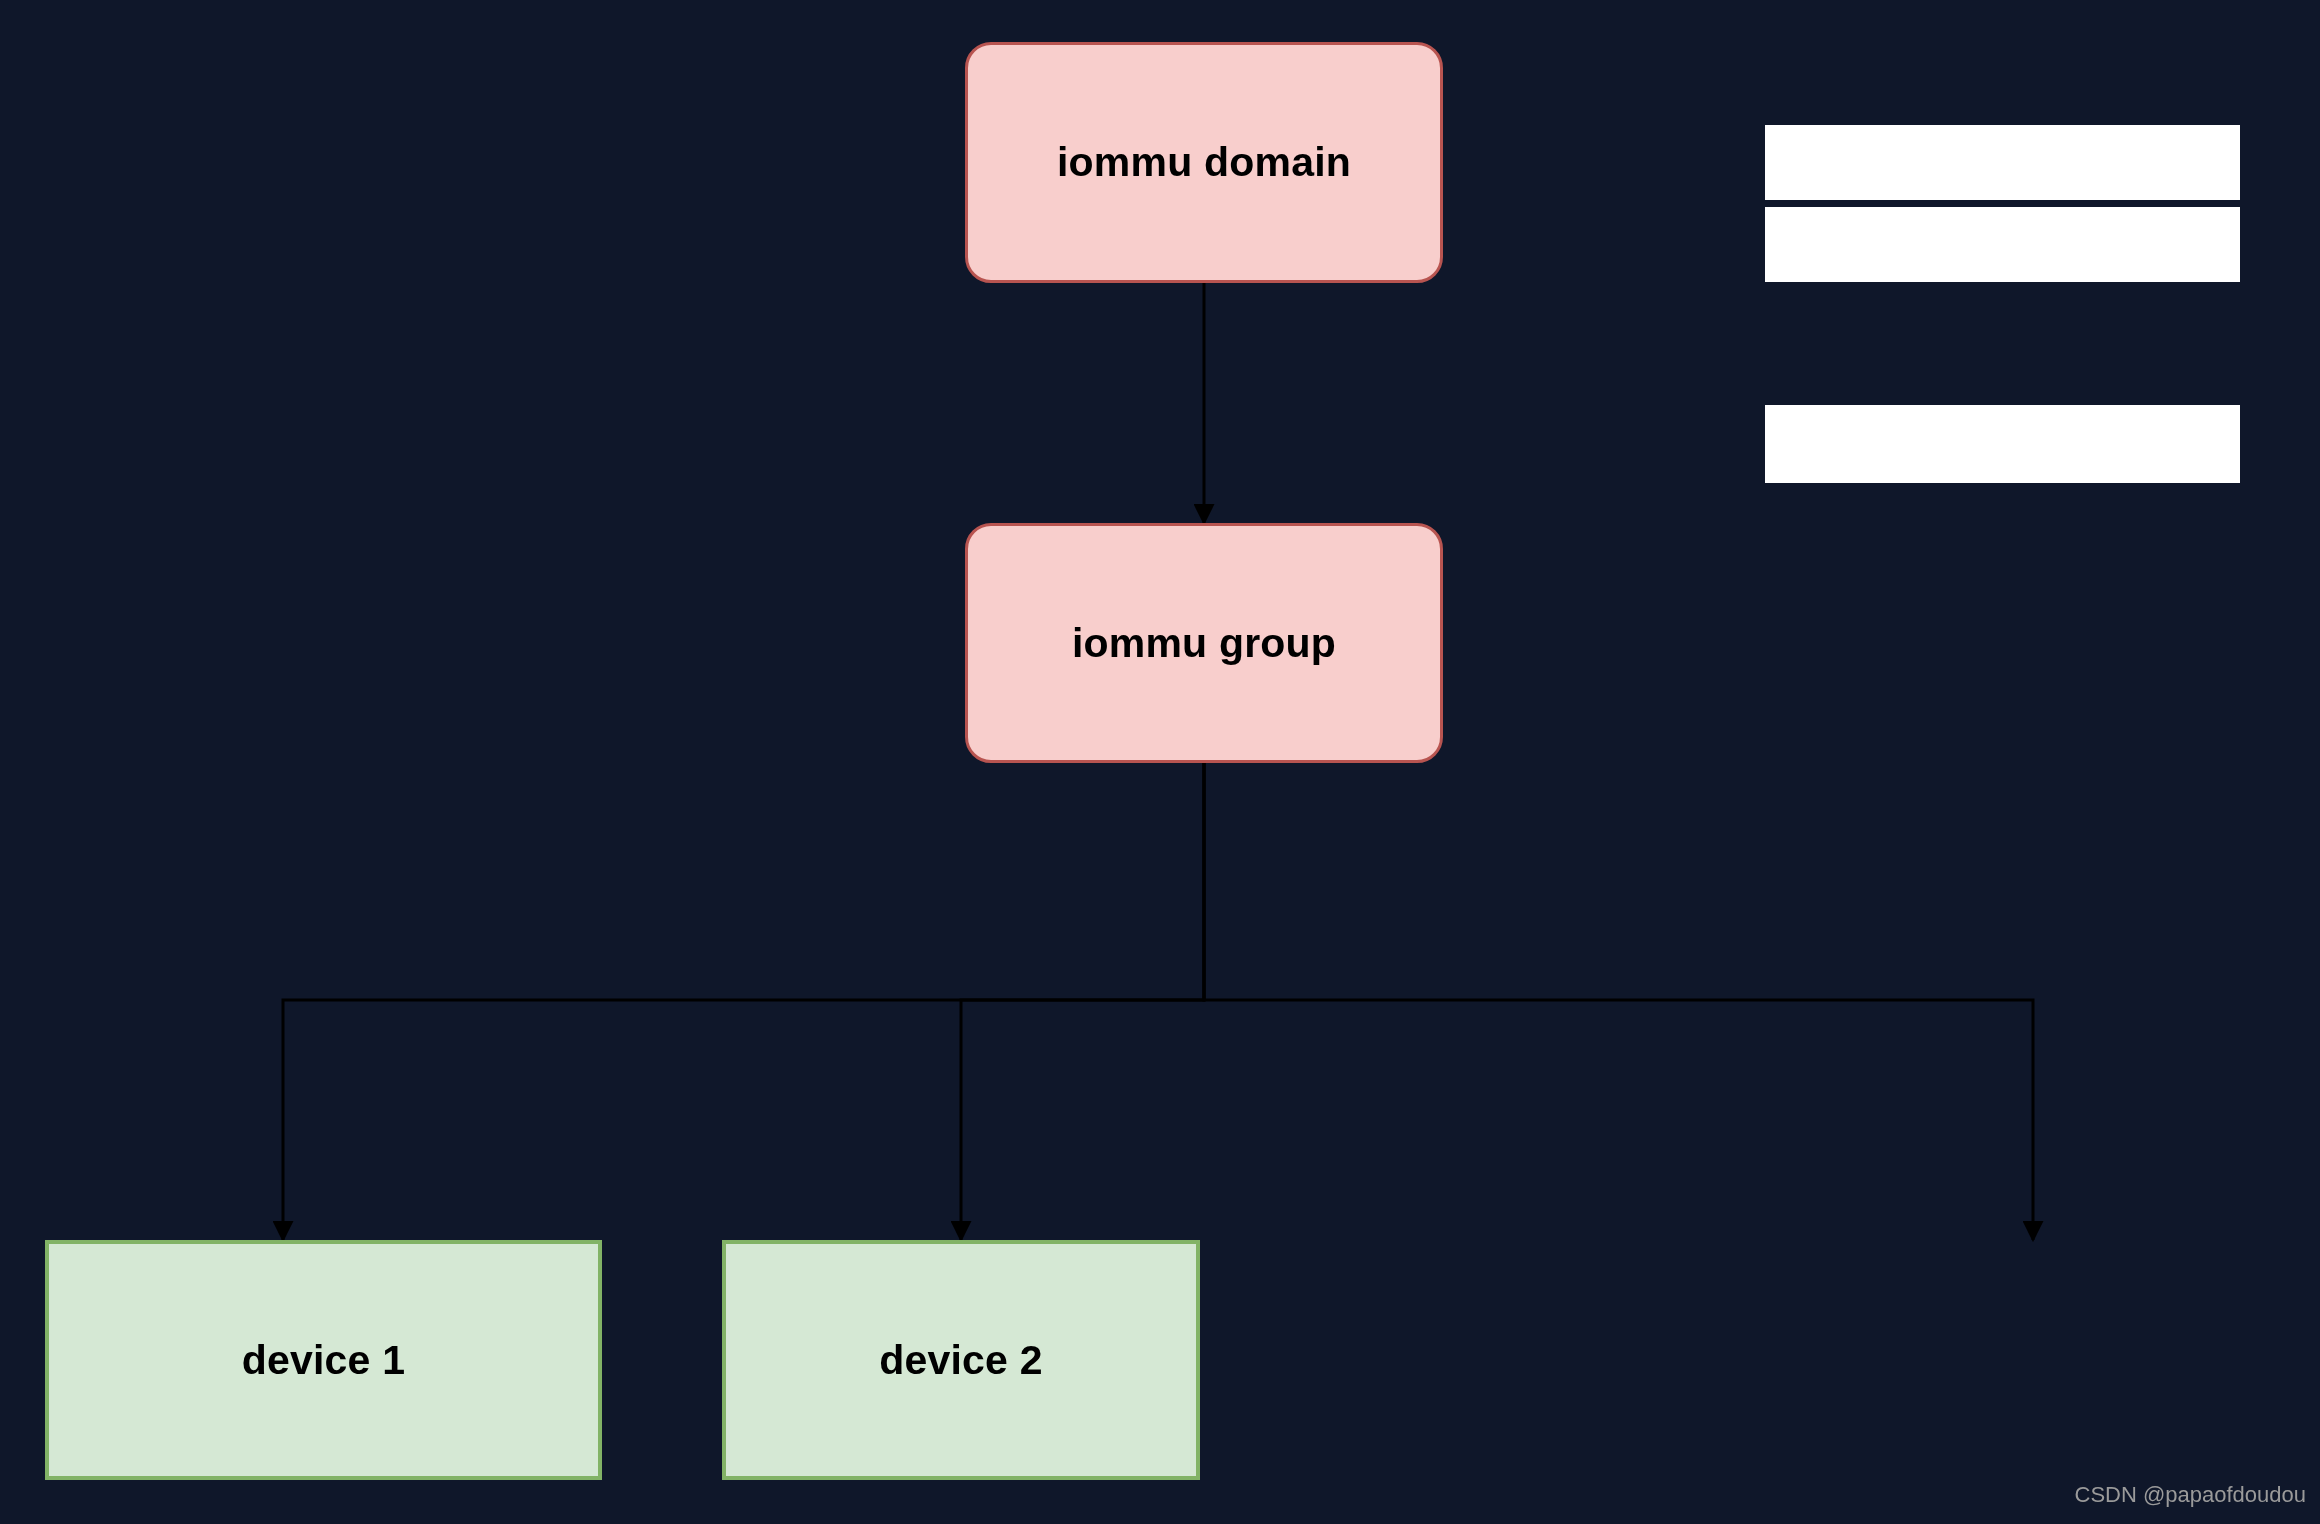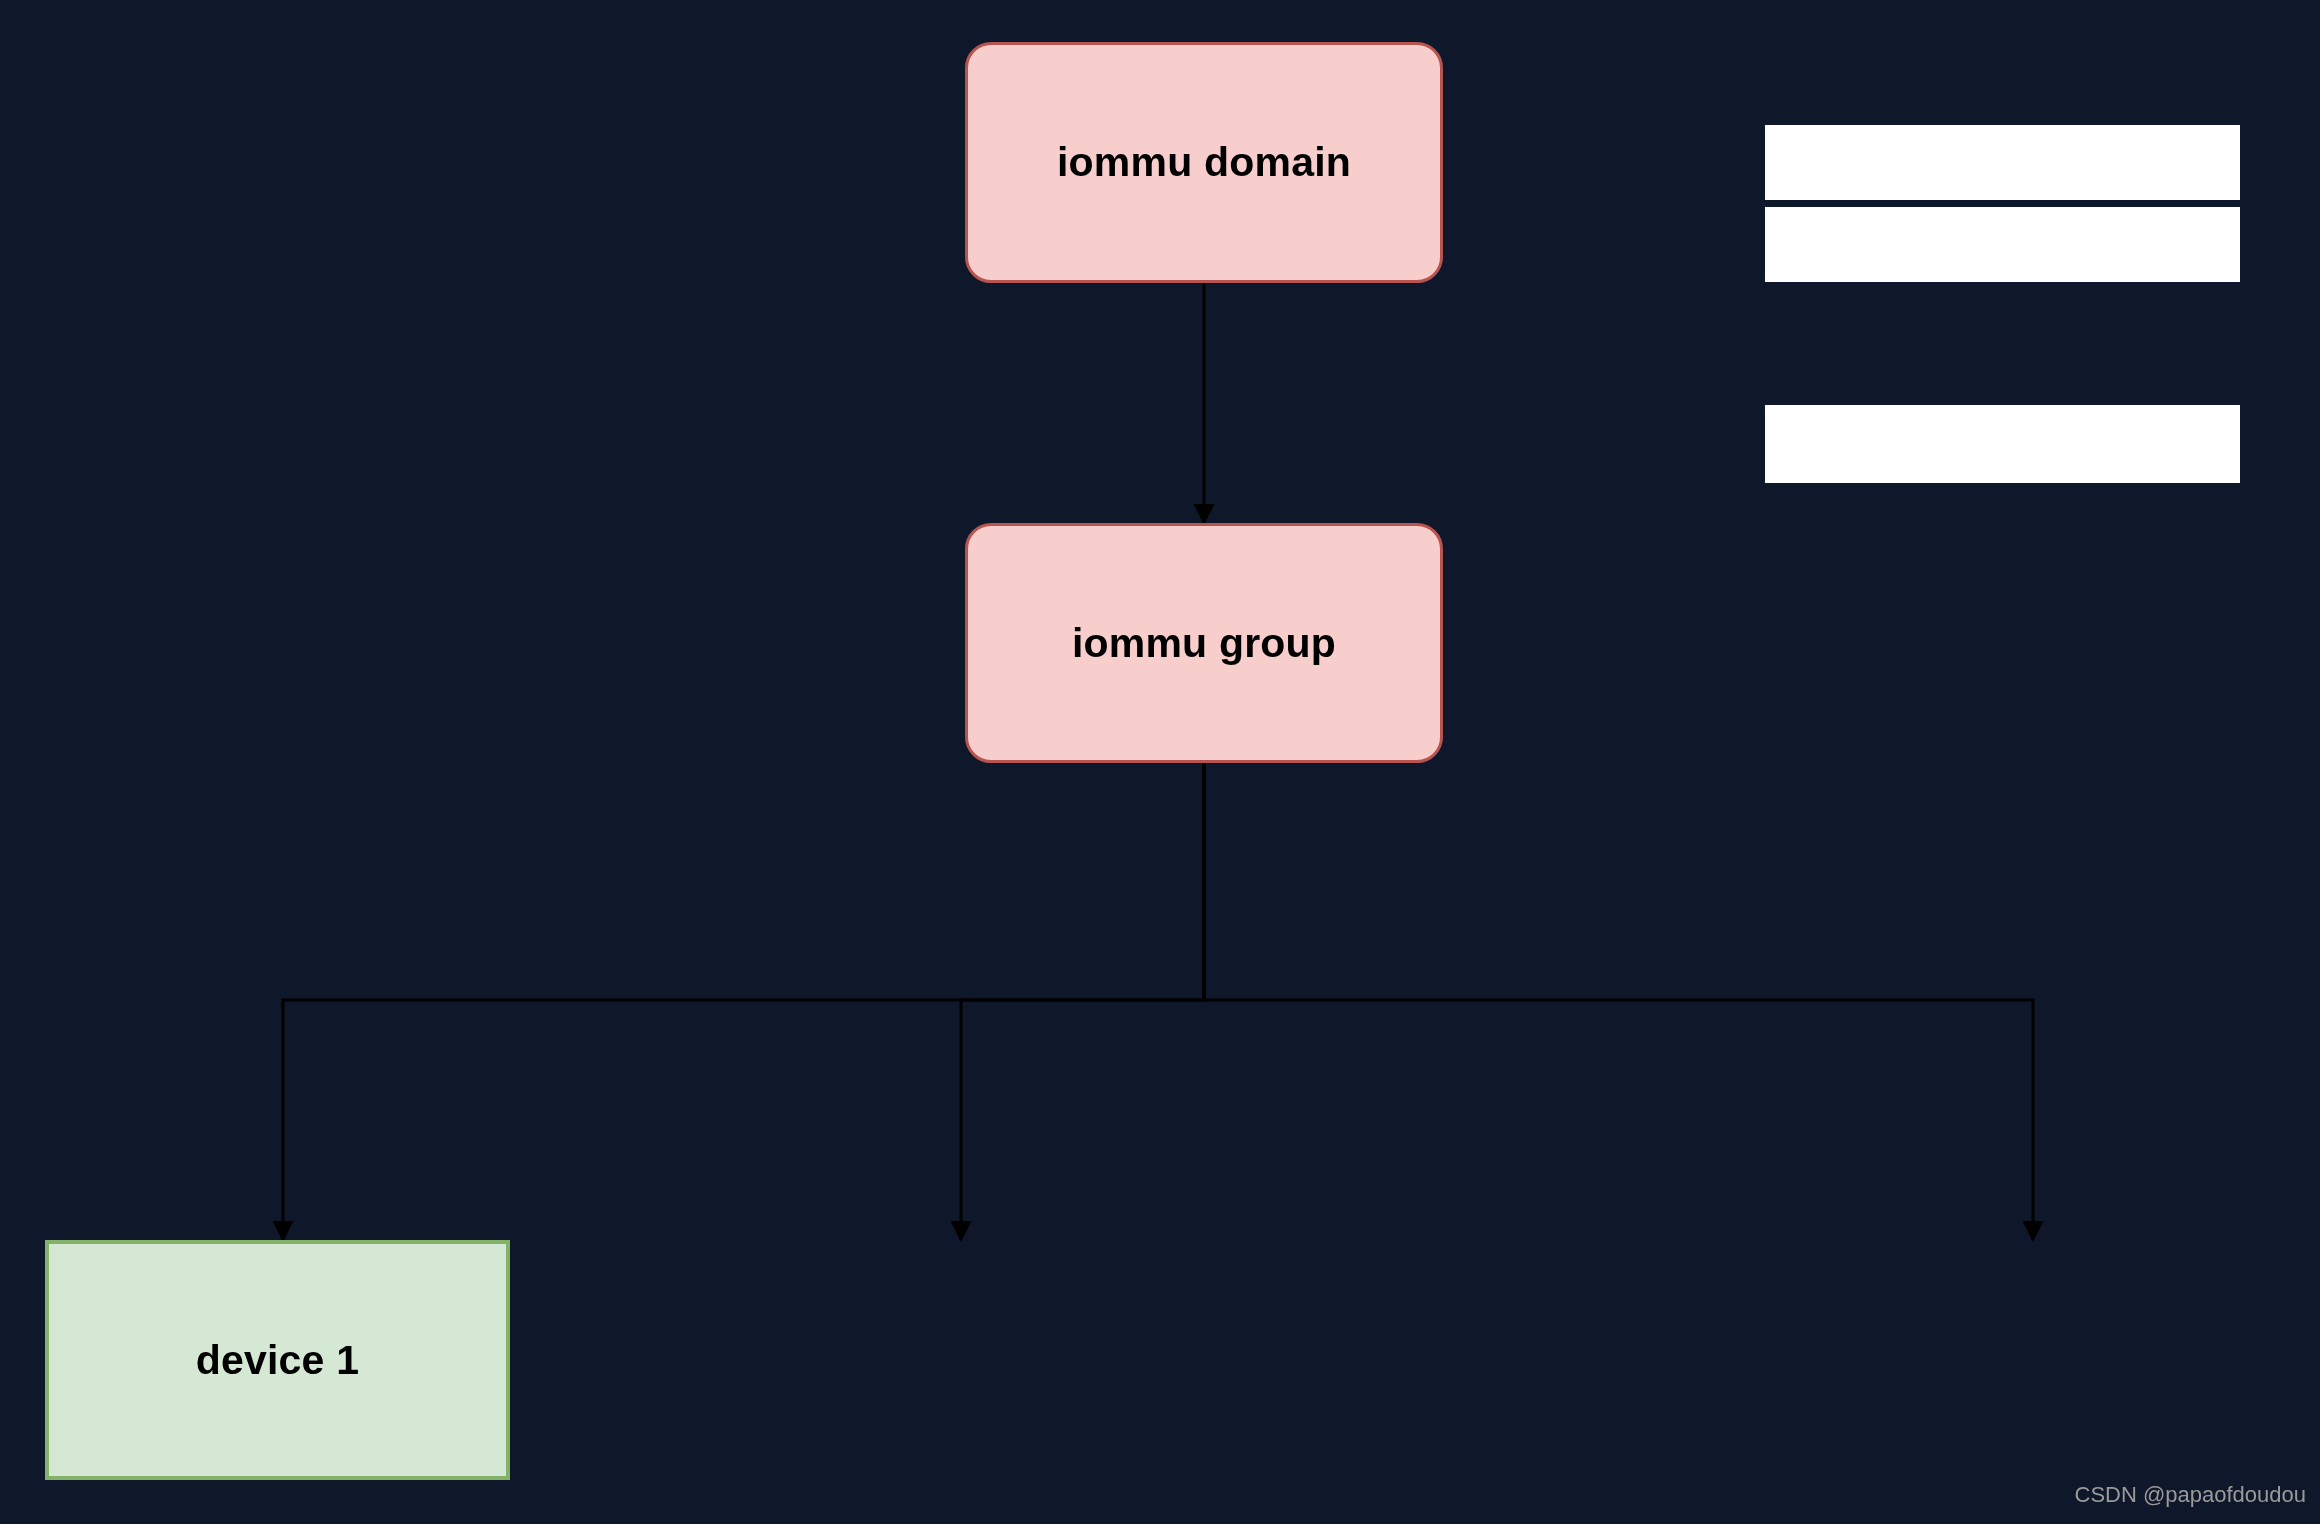--- a/index.html
+++ b/index.html
@@ -122,21 +122,24 @@
   </div>
 
   <div class="node white-node" style="left:1765px; top:207px; width:475px; height:75px;">
     <span class="node-label"></span>
   </div>
 
   <div class="node white-node" style="left:1765px; top:405px; width:475px; height:78px;">
     <span class="node-label"></span>
   </div>
 
-  <div class="node green-node" style="left:45px; top:1240px; width:465px; height:240px;">
+  <div class="node green-node" style="left:45px; top:1240px; width:557px; height:240px;">
     <span class="node-label">device 1</span>
   </div>
 
+  <div class="node green-node" style="left:722px; top:1240px; width:478px; height:240px;">
+    <span class="node-label">device 2</span>
+  </div>
 
 
   <div id="watermark">CSDN @papaofdoudou</div>
 
 </div>
 
 </body></html>

